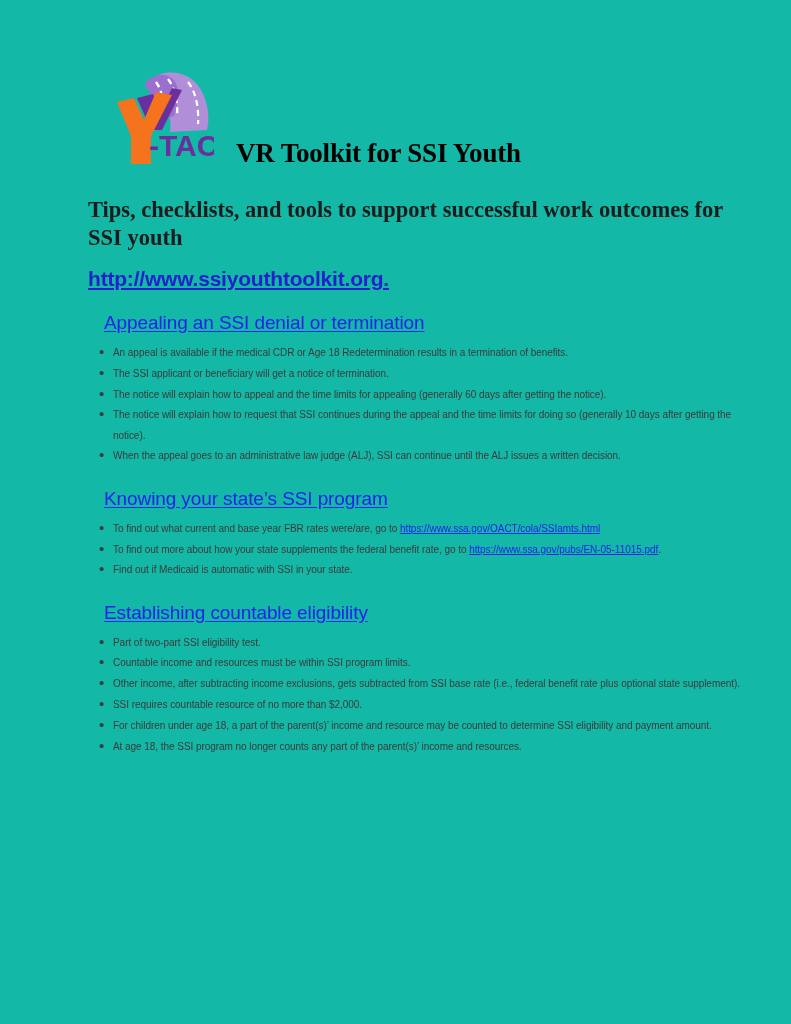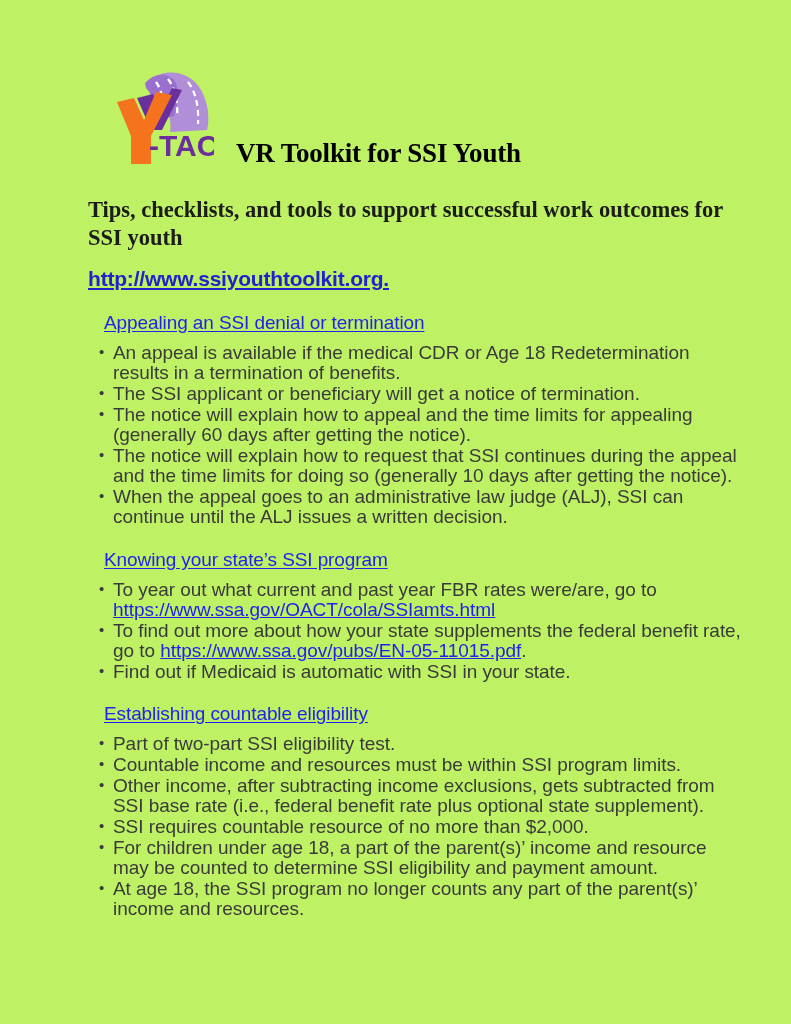--- a/index.html
+++ b/index.html
@@ -12,21 +12,21 @@
     height: 1024px;
     position: relative;
     font-family: "Liberation Sans", sans-serif;
     -webkit-font-smoothing: antialiased;
   }
   .page {
     position: absolute;
     left: 0; top: 0;
     width: 791px;
     height: 1024px;
-    background: #bef264;
+    background: #14b8a6;
     overflow: hidden;
   }
 
   
   .header {
     position: absolute;
     left: 88px;
     top: 66px;
     width: 640px;
     height: 112px;
@@ -96,21 +96,21 @@
   }
   ul.bullets {
     list-style: none;
     margin: 0;
     padding: 0;
   }
   ul.bullets > li {
     position: relative;
     padding-left: 25px;
     font-family: "Liberation Sans", sans-serif;
-    font-size: 19px;
+    font-size: 10px;
     line-height: 20.3px;
     color: #3a3a3a;
     margin: 0 0 0.5px 0;
     letter-spacing: -0.05px;
   }
   ul.bullets > li::before {
     content: "\2022";
     position: absolute;
     left: 11px;
     top: -1px;
@@ -169,21 +169,21 @@
         <li>The SSI applicant or beneficiary will get a notice of termination.</li>
         <li>The notice will explain how to appeal and the time limits for appealing (generally 60 days after getting the notice).</li>
         <li>The notice will explain how to request that SSI continues during the appeal and the time limits for doing so (generally 10 days after getting the notice).</li>
         <li>When the appeal goes to an administrative law judge (ALJ), SSI can continue until the ALJ issues a written decision.</li>
       </ul>
     </div>
 
     <div class="section" id="section-knowing">
       <div class="section-heading">Knowing your state’s SSI program</div>
       <ul class="bullets">
-        <li><span>To year out what current and past year FBR rates were/are, go to </span><a class="inline-link" href="#">https://www.ssa.gov/OACT/cola/SSIamts.html</a><span></span></li>
+        <li><span>To find out what current and base year FBR rates were/are, go to </span><a class="inline-link" href="#">https://www.ssa.gov/OACT/cola/SSIamts.html</a><span></span></li>
         <li><span>To find out more about how your state supplements the federal benefit rate, go to </span><a class="inline-link" href="#">https://www.ssa.gov/pubs/EN-05-11015.pdf</a><span>.</span></li>
         <li>Find out if Medicaid is automatic with SSI in your state.</li>
       </ul>
     </div>
 
     <div class="section" id="section-establishing">
       <div class="section-heading">Establishing countable eligibility</div>
       <ul class="bullets">
         <li>Part of two-part SSI eligibility test.</li>
         <li>Countable income and resources must be within SSI program limits.</li>

